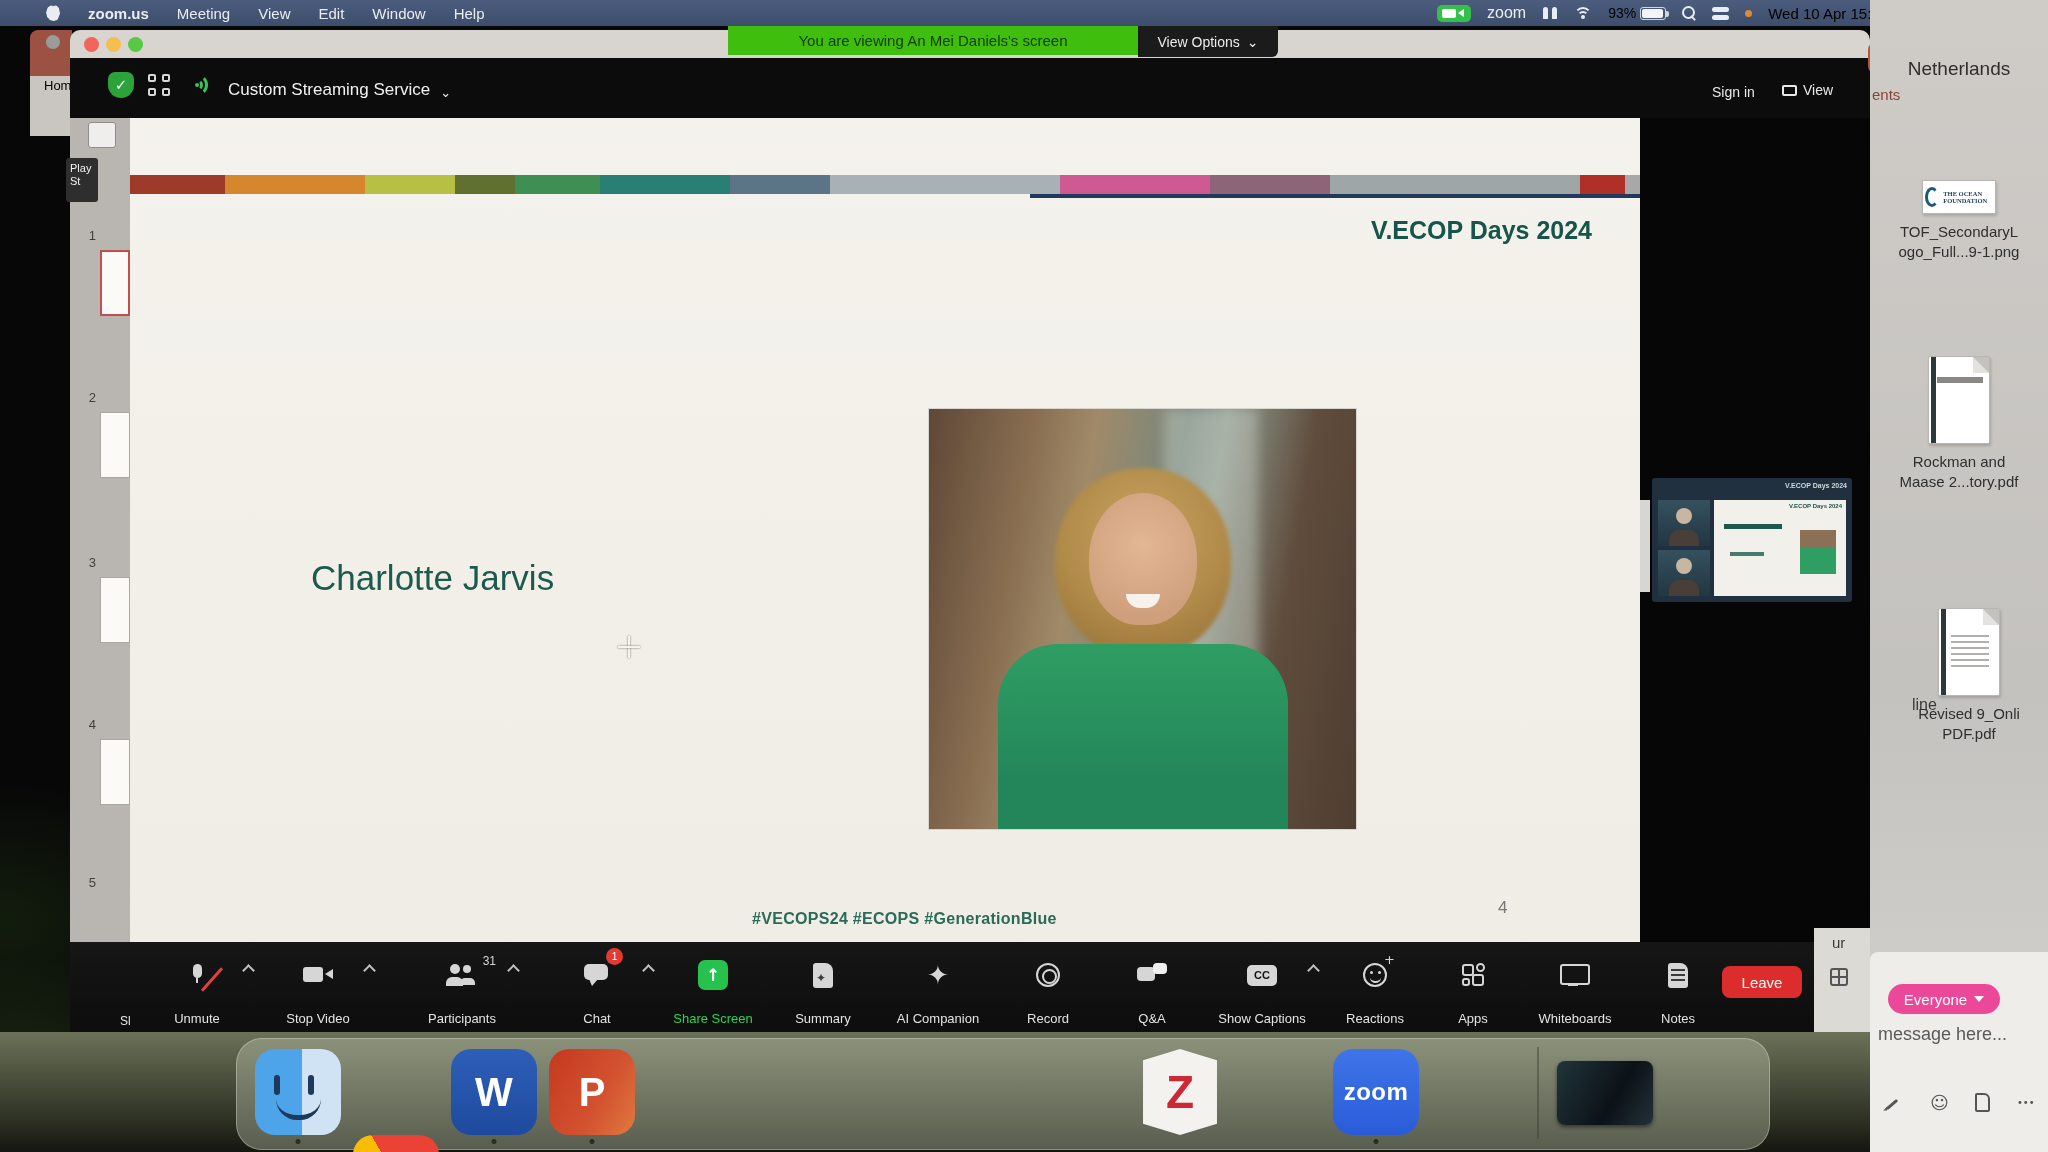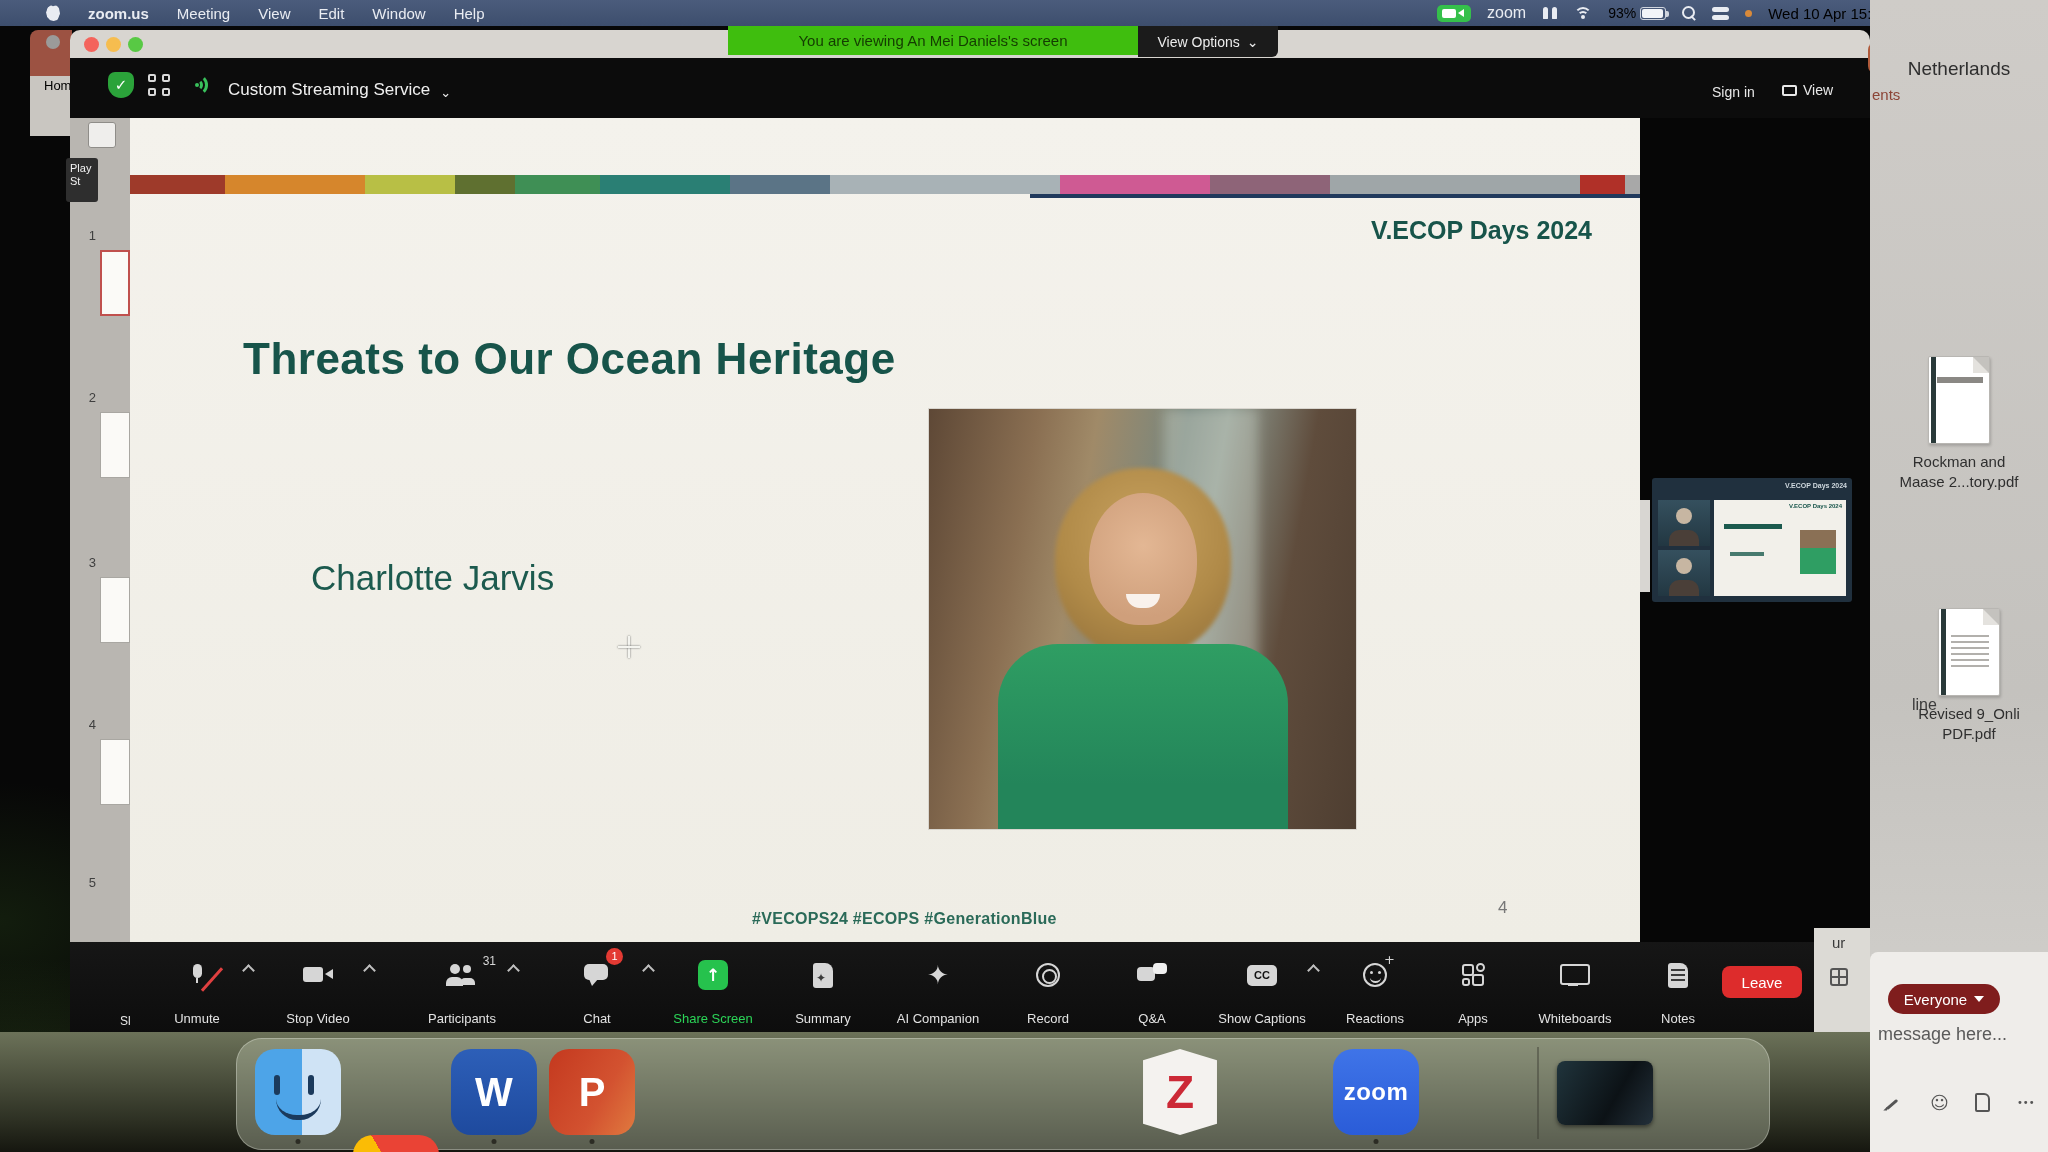--- a/index.html
+++ b/index.html
@@ -204,21 +204,21 @@
   .logo-swirl { width:20px; height:20px; border:3px solid #1c5a7a; border-radius:50%; border-right-color:transparent; }
   .logo-text { color:#1c3c5c; font-size:6.5px; font-weight:bold; text-align:left; line-height:7px; font-family:"Liberation Serif", serif; }
   .doc-icon { width:62px; height:88px; border-radius:2px; }
   .doc-icon::before { content:""; position:absolute; right:0; top:0; border-left:16px solid #e4e2de; border-top:16px solid #c4c2be; }
   .doc-icon.spine::after { content:""; position:absolute; left:2px; top:0; width:5px; height:100%; background:#2a3a3a; }
   .doc-icon .dlines { position:absolute; left:12px; top:26px; width:38px; height:2px; background:#b2b0ac;
      box-shadow:0 6px 0 #b2b0ac, 0 12px 0 #b2b0ac, 0 18px 0 #b2b0ac, 0 24px 0 #b2b0ac, 0 30px 0 #b2b0ac; }
   .tof-bar { position:absolute; left:8px; top:20px; width:46px; height:6px; background:#8a8884; }
   .frag-line { position:absolute; left:18px; top:696px; color:#3b3b3b; font-size:16px;margin-left:24px; }
   .chat-panel { position:absolute; left:0px; top:952px; width:178px; height:200px; background:#efedea; border-radius:8px 0 0 0; }
-  .everyone-pill { position:absolute; left:18px; top:32px; width:112px; height:30px; background:#7f1d1d; color:#fff; font-size:15px; border-radius:15px; display:flex; align-items:center; justify-content:center; gap:7px; }
+  .everyone-pill { position:absolute; left:18px; top:32px; width:112px; height:30px; background:#ec4899; color:#fff; font-size:15px; border-radius:15px; display:flex; align-items:center; justify-content:center; gap:7px; }
   .everyone-pill .dtri { width:0; height:0; border-left:5px solid transparent; border-right:5px solid transparent; border-top:6px solid #fff; }
   .msg-placeholder { position:absolute; left:8px; top:72px; color:#5a5a5a; font-size:18px; }
   .chat-icons { position:absolute; left:0; top:140px; width:100%; display:flex; justify-content:space-around; color:#555; font-size:18px; align-items:center; }
   .fmt-ic { position:relative; width:20px; height:20px; }
   .fmt-ic::before { content:""; position:absolute; left:2px; top:10px; width:14px; height:3px; background:#555; transform:rotate(-40deg); border-radius:2px; }
   .fmt-ic::after { content:""; position:absolute; left:0px; top:14px; width:4px; height:4px; background:#555; clip-path:polygon(0 100%,100% 0,100% 100%); }
   .page-ic { width:15px; height:19px; border:2px solid #555; border-radius:2px 6px 2px 2px; }
 </style>
 </head>
 <body>
@@ -322,21 +322,20 @@
         <div style="flex: 0 0 100px; background: rgb(91, 116, 134);"></div>
         <div style="flex: 0 0 230px; background: rgb(168, 178, 182);"></div>
         <div style="flex: 0 0 150px; background: rgb(207, 90, 147);"></div>
         <div style="flex: 0 0 120px; background: rgb(142, 100, 120);"></div>
         <div style="flex: 0 0 250px; background: rgb(159, 166, 168);"></div>
         <div style="flex: 0 0 45px; background: rgb(176, 48, 40);"></div>
         <div style="flex: 0 0 15px; background: rgb(168, 168, 168);"></div>
       </div>
     <div class="stripe-underline"></div>
     <div class="slide-event">V.ECOP Days 2024</div>
-    <div class="slide-title">Threats to Our Ocean Heritage</div>
     <div class="slide-presenter">Charlotte Jarvis</div>
     <div class="portrait">
       <div class="blur1"></div>
       <div class="hair"></div>
       <div class="face"></div>
       <div class="smile"></div>
       <div class="neckline"></div>
       <div class="shirt"></div>
     </div>
     <div class="crosshair"></div>
@@ -498,20 +497,28 @@
 
     <div class="dock-divider" style="left:1300px;"></div>
     <div class="dock-item dk-window" style="left:1320px;"></div>
 
   </div>
 
   <div class="abs desk-right">
     <div class="region-label">Netherlands</div>
     <div class="frag-ents">ents</div>
 
+    <div class="file" style="top:180px;">
+      <div class="ficon logo-icon">
+        <span class="logo-swirl"></span>
+        <span class="logo-text">THE OCEAN FOUNDATION</span>
+      </div>
+      <div>TOF_SecondaryL</div>
+      <div>ogo_Full...9-1.png</div>
+    </div>
 
     <div class="file" style="top:356px;">
       <div class="ficon doc-icon spine">
           <span class="tof-bar"></span>
         </div>
       <div>Rockman and</div>
       <div>Maase 2...tory.pdf</div>
     </div>
 
     <div class="frag-line">line</div>

